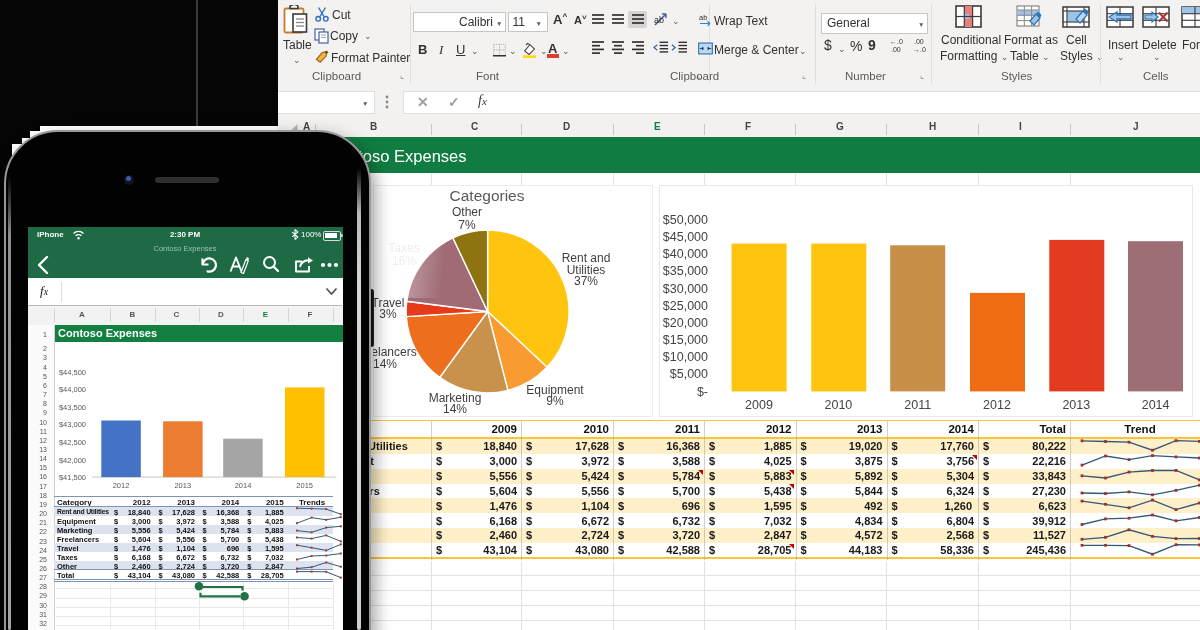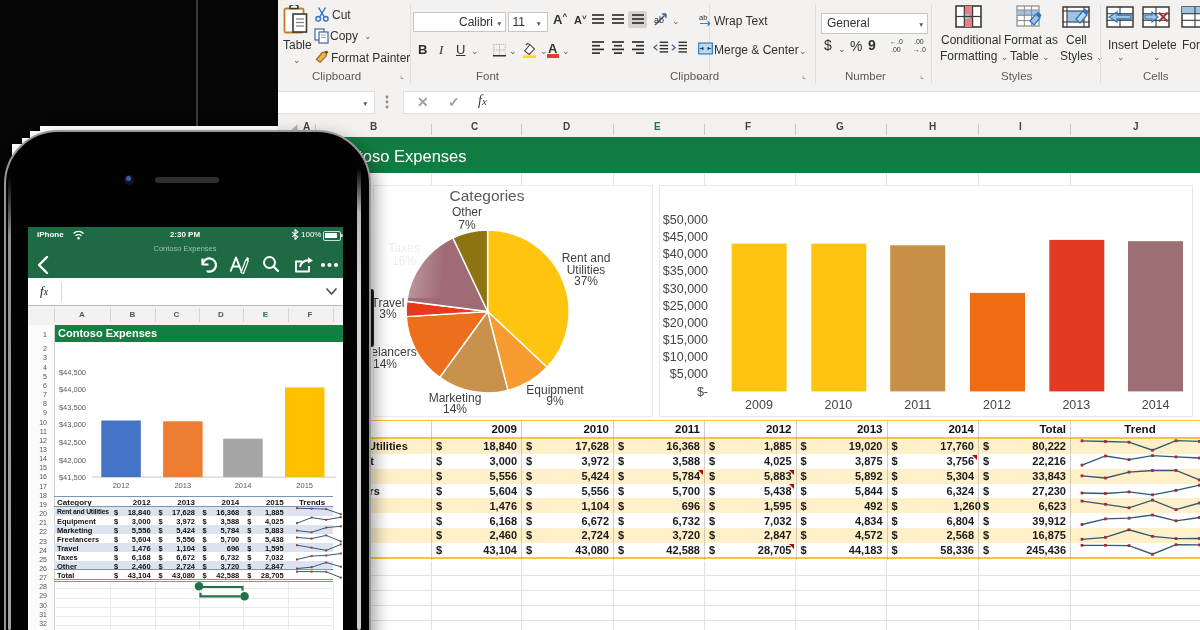--- a/index.html
+++ b/index.html
@@ -495,21 +495,21 @@
 <div class="tv" style="left:447px;top:499.6px;width:70px;">1,476</div>
 <div class="td" style="left:526px;top:499.6px;">$</div>
 <div class="tv" style="left:539px;top:499.6px;width:70px;">1,104</div>
 <div class="td" style="left:618px;top:499.6px;">$</div>
 <div class="tv" style="left:630px;top:499.6px;width:70px;">696</div>
 <div class="td" style="left:709px;top:499.6px;">$</div>
 <div class="tv" style="left:721.5px;top:499.6px;width:70px;">1,595</div>
 <div class="td" style="left:800.5px;top:499.6px;">$</div>
 <div class="tv" style="left:812.5px;top:499.6px;width:70px;">492</div>
 <div class="td" style="left:891.5px;top:499.6px;">$</div>
-<div class="tv" style="left:932px;top:499.6px;width:70px;text-align:center;">1,260</div>
+<div class="tv" style="left:902px;top:499.6px;width:70px;">1,260</div>
 <div class="td" style="left:983px;top:499.6px;">$</div>
 <div class="tv" style="left:996px;top:499.6px;width:70px;">6,623</div>
 <div class="td" style="left:318px;top:514.5px;">Taxes</div>
 <div class="td" style="left:436px;top:514.5px;">$</div>
 <div class="tv" style="left:447px;top:514.5px;width:70px;">6,168</div>
 <div class="td" style="left:526px;top:514.5px;">$</div>
 <div class="tv" style="left:539px;top:514.5px;width:70px;">6,672</div>
 <div class="td" style="left:618px;top:514.5px;">$</div>
 <div class="tv" style="left:630px;top:514.5px;width:70px;">6,732</div>
 <div class="td" style="left:709px;top:514.5px;">$</div>
@@ -528,21 +528,21 @@
 <div class="tv" style="left:539px;top:529.3px;width:70px;">2,724</div>
 <div class="td" style="left:618px;top:529.3px;">$</div>
 <div class="tv" style="left:630px;top:529.3px;width:70px;">3,720</div>
 <div class="td" style="left:709px;top:529.3px;">$</div>
 <div class="tv" style="left:721.5px;top:529.3px;width:70px;">2,847</div>
 <div class="td" style="left:800.5px;top:529.3px;">$</div>
 <div class="tv" style="left:812.5px;top:529.3px;width:70px;">4,572</div>
 <div class="td" style="left:891.5px;top:529.3px;">$</div>
 <div class="tv" style="left:904px;top:529.3px;width:70px;">2,568</div>
 <div class="td" style="left:983px;top:529.3px;">$</div>
-<div class="tv" style="left:996px;top:529.3px;width:70px;">16,875</div>
+<div class="tv" style="left:996px;top:529.3px;width:70px;">11,527</div>
 <div class="td" style="left:318px;top:544.2px;font-weight:700;">Total</div>
 <div class="td" style="left:436px;top:544.2px;font-weight:700;">$</div>
 <div class="tv" style="left:447px;top:544.2px;width:70px;font-weight:700;">43,104</div>
 <div class="td" style="left:526px;top:544.2px;font-weight:700;">$</div>
 <div class="tv" style="left:539px;top:544.2px;width:70px;font-weight:700;">43,080</div>
 <div class="td" style="left:618px;top:544.2px;font-weight:700;">$</div>
 <div class="tv" style="left:630px;top:544.2px;width:70px;font-weight:700;">42,588</div>
 <div class="td" style="left:709px;top:544.2px;font-weight:700;">$</div>
 <div class="tv" style="left:721.5px;top:544.2px;width:70px;font-weight:700;">28,705</div>
 <div class="td" style="left:800.5px;top:544.2px;font-weight:700;">$</div>

